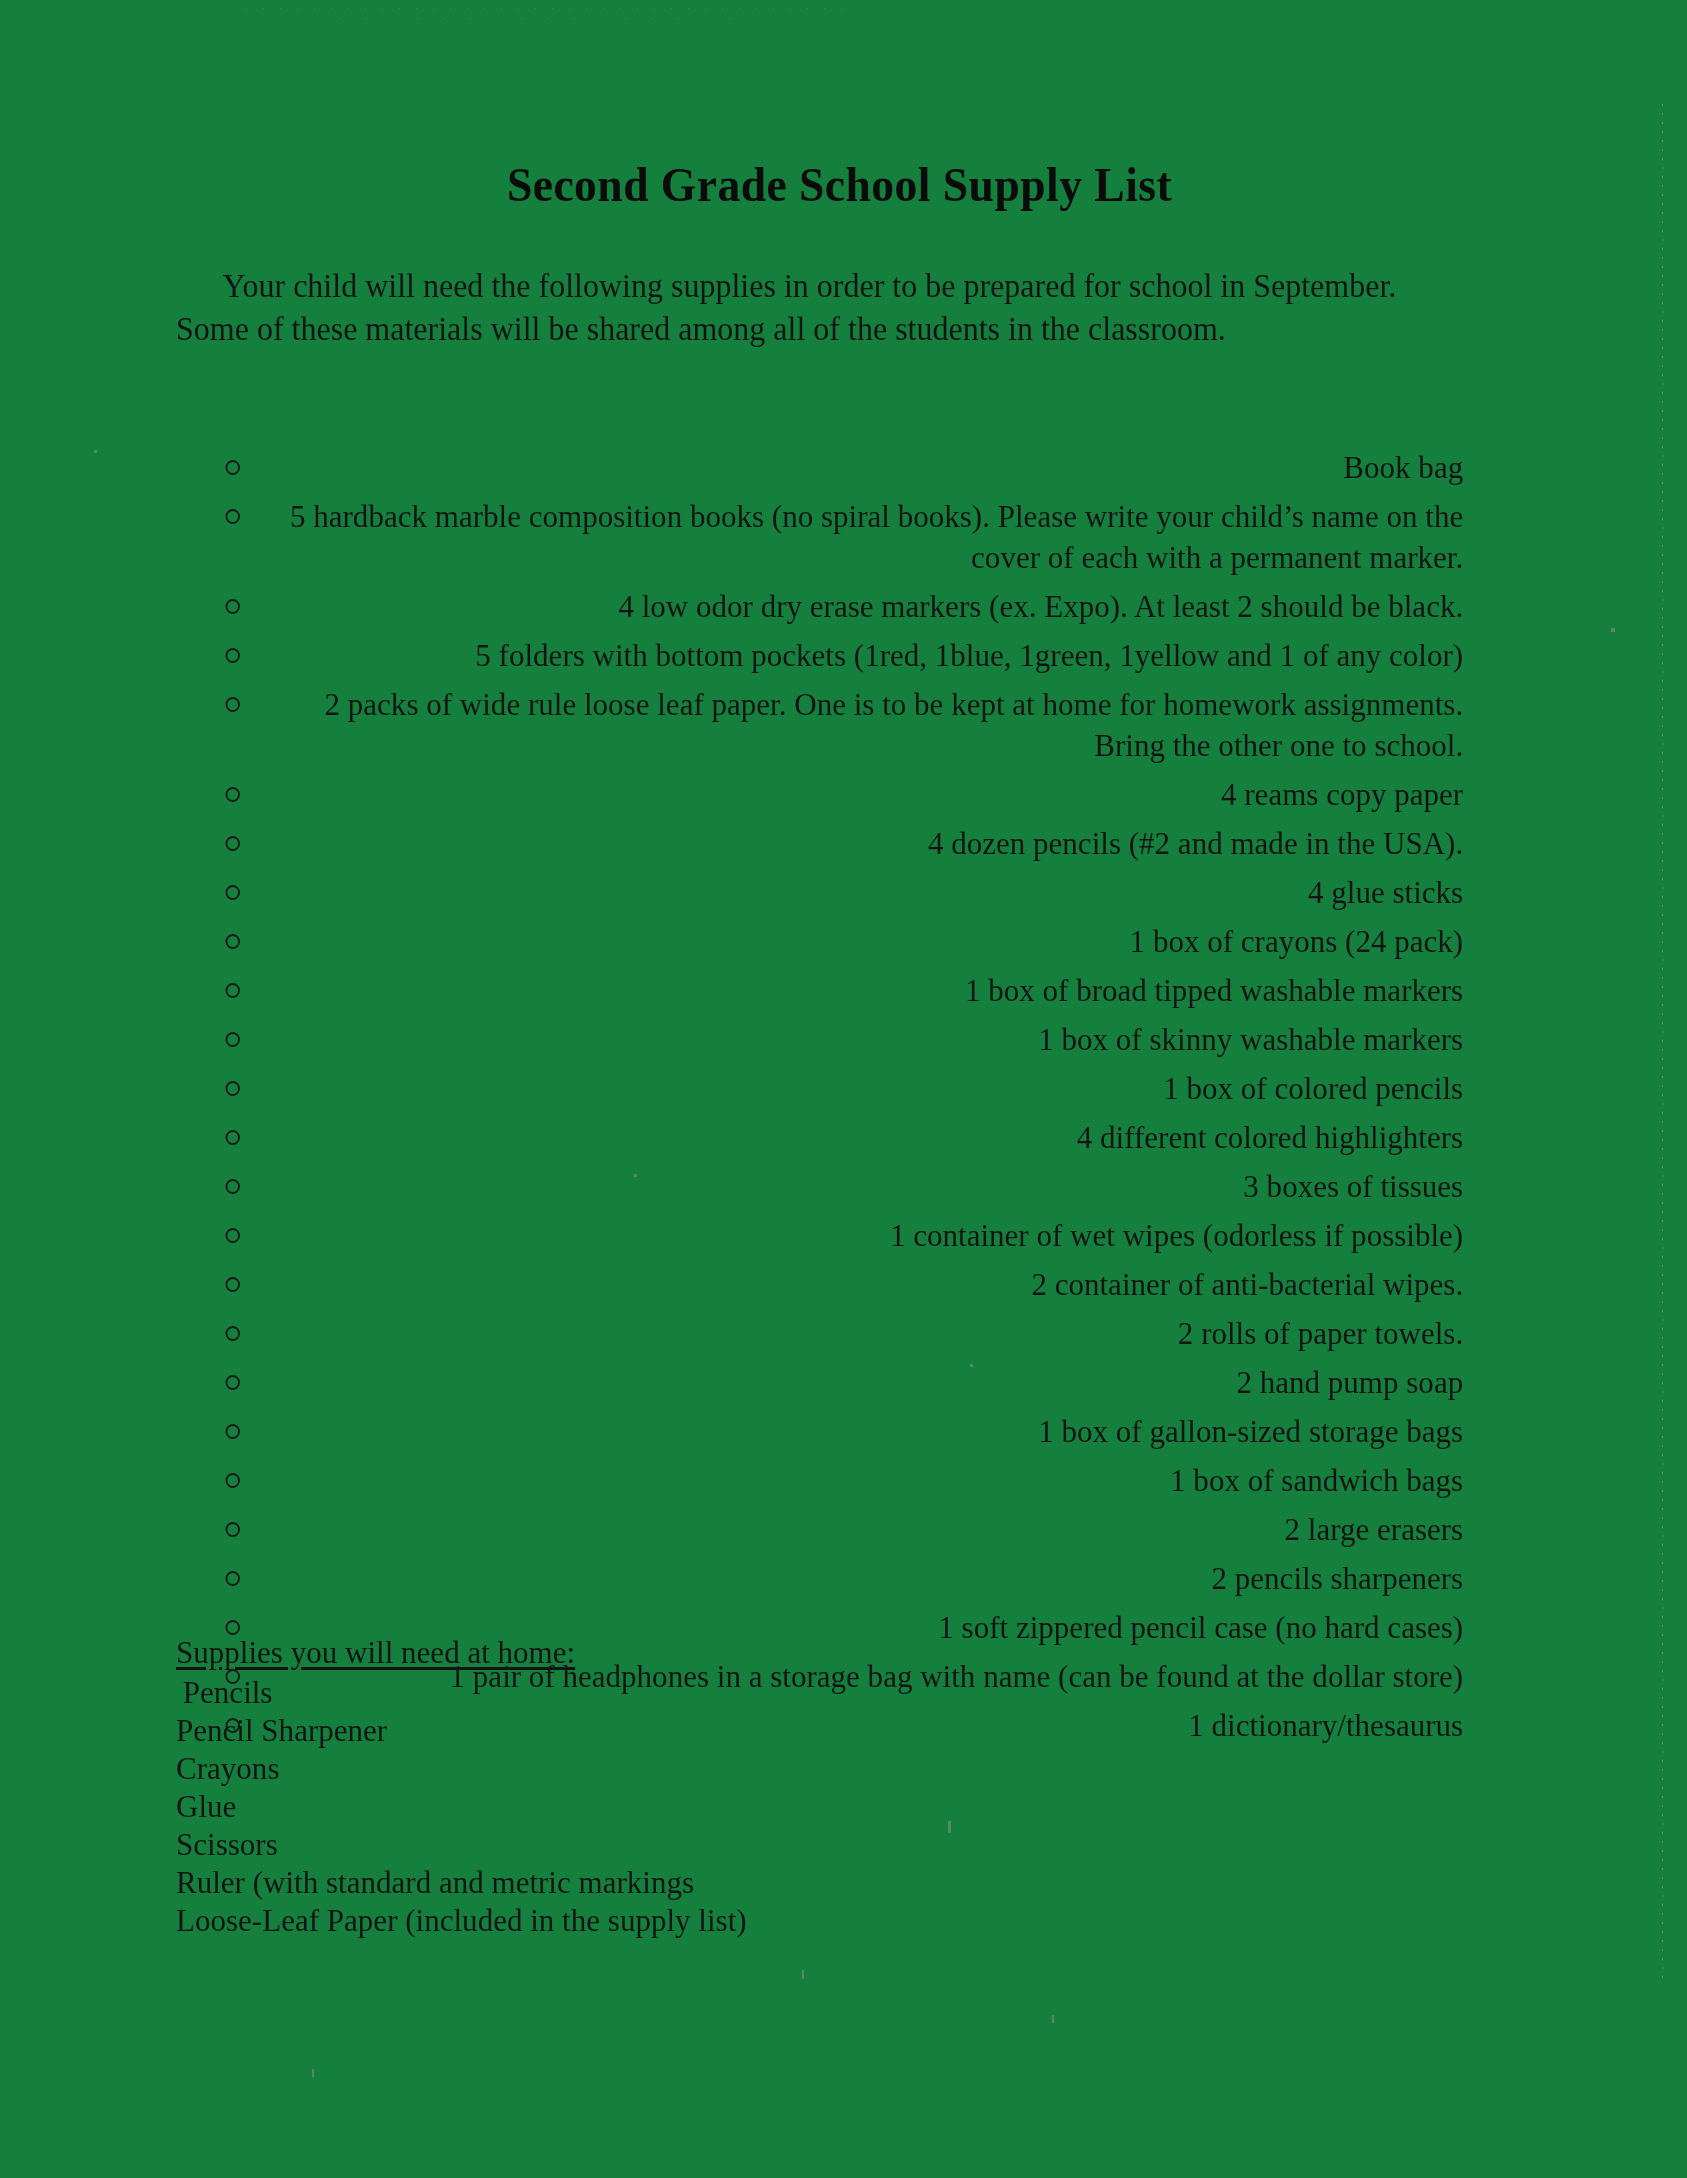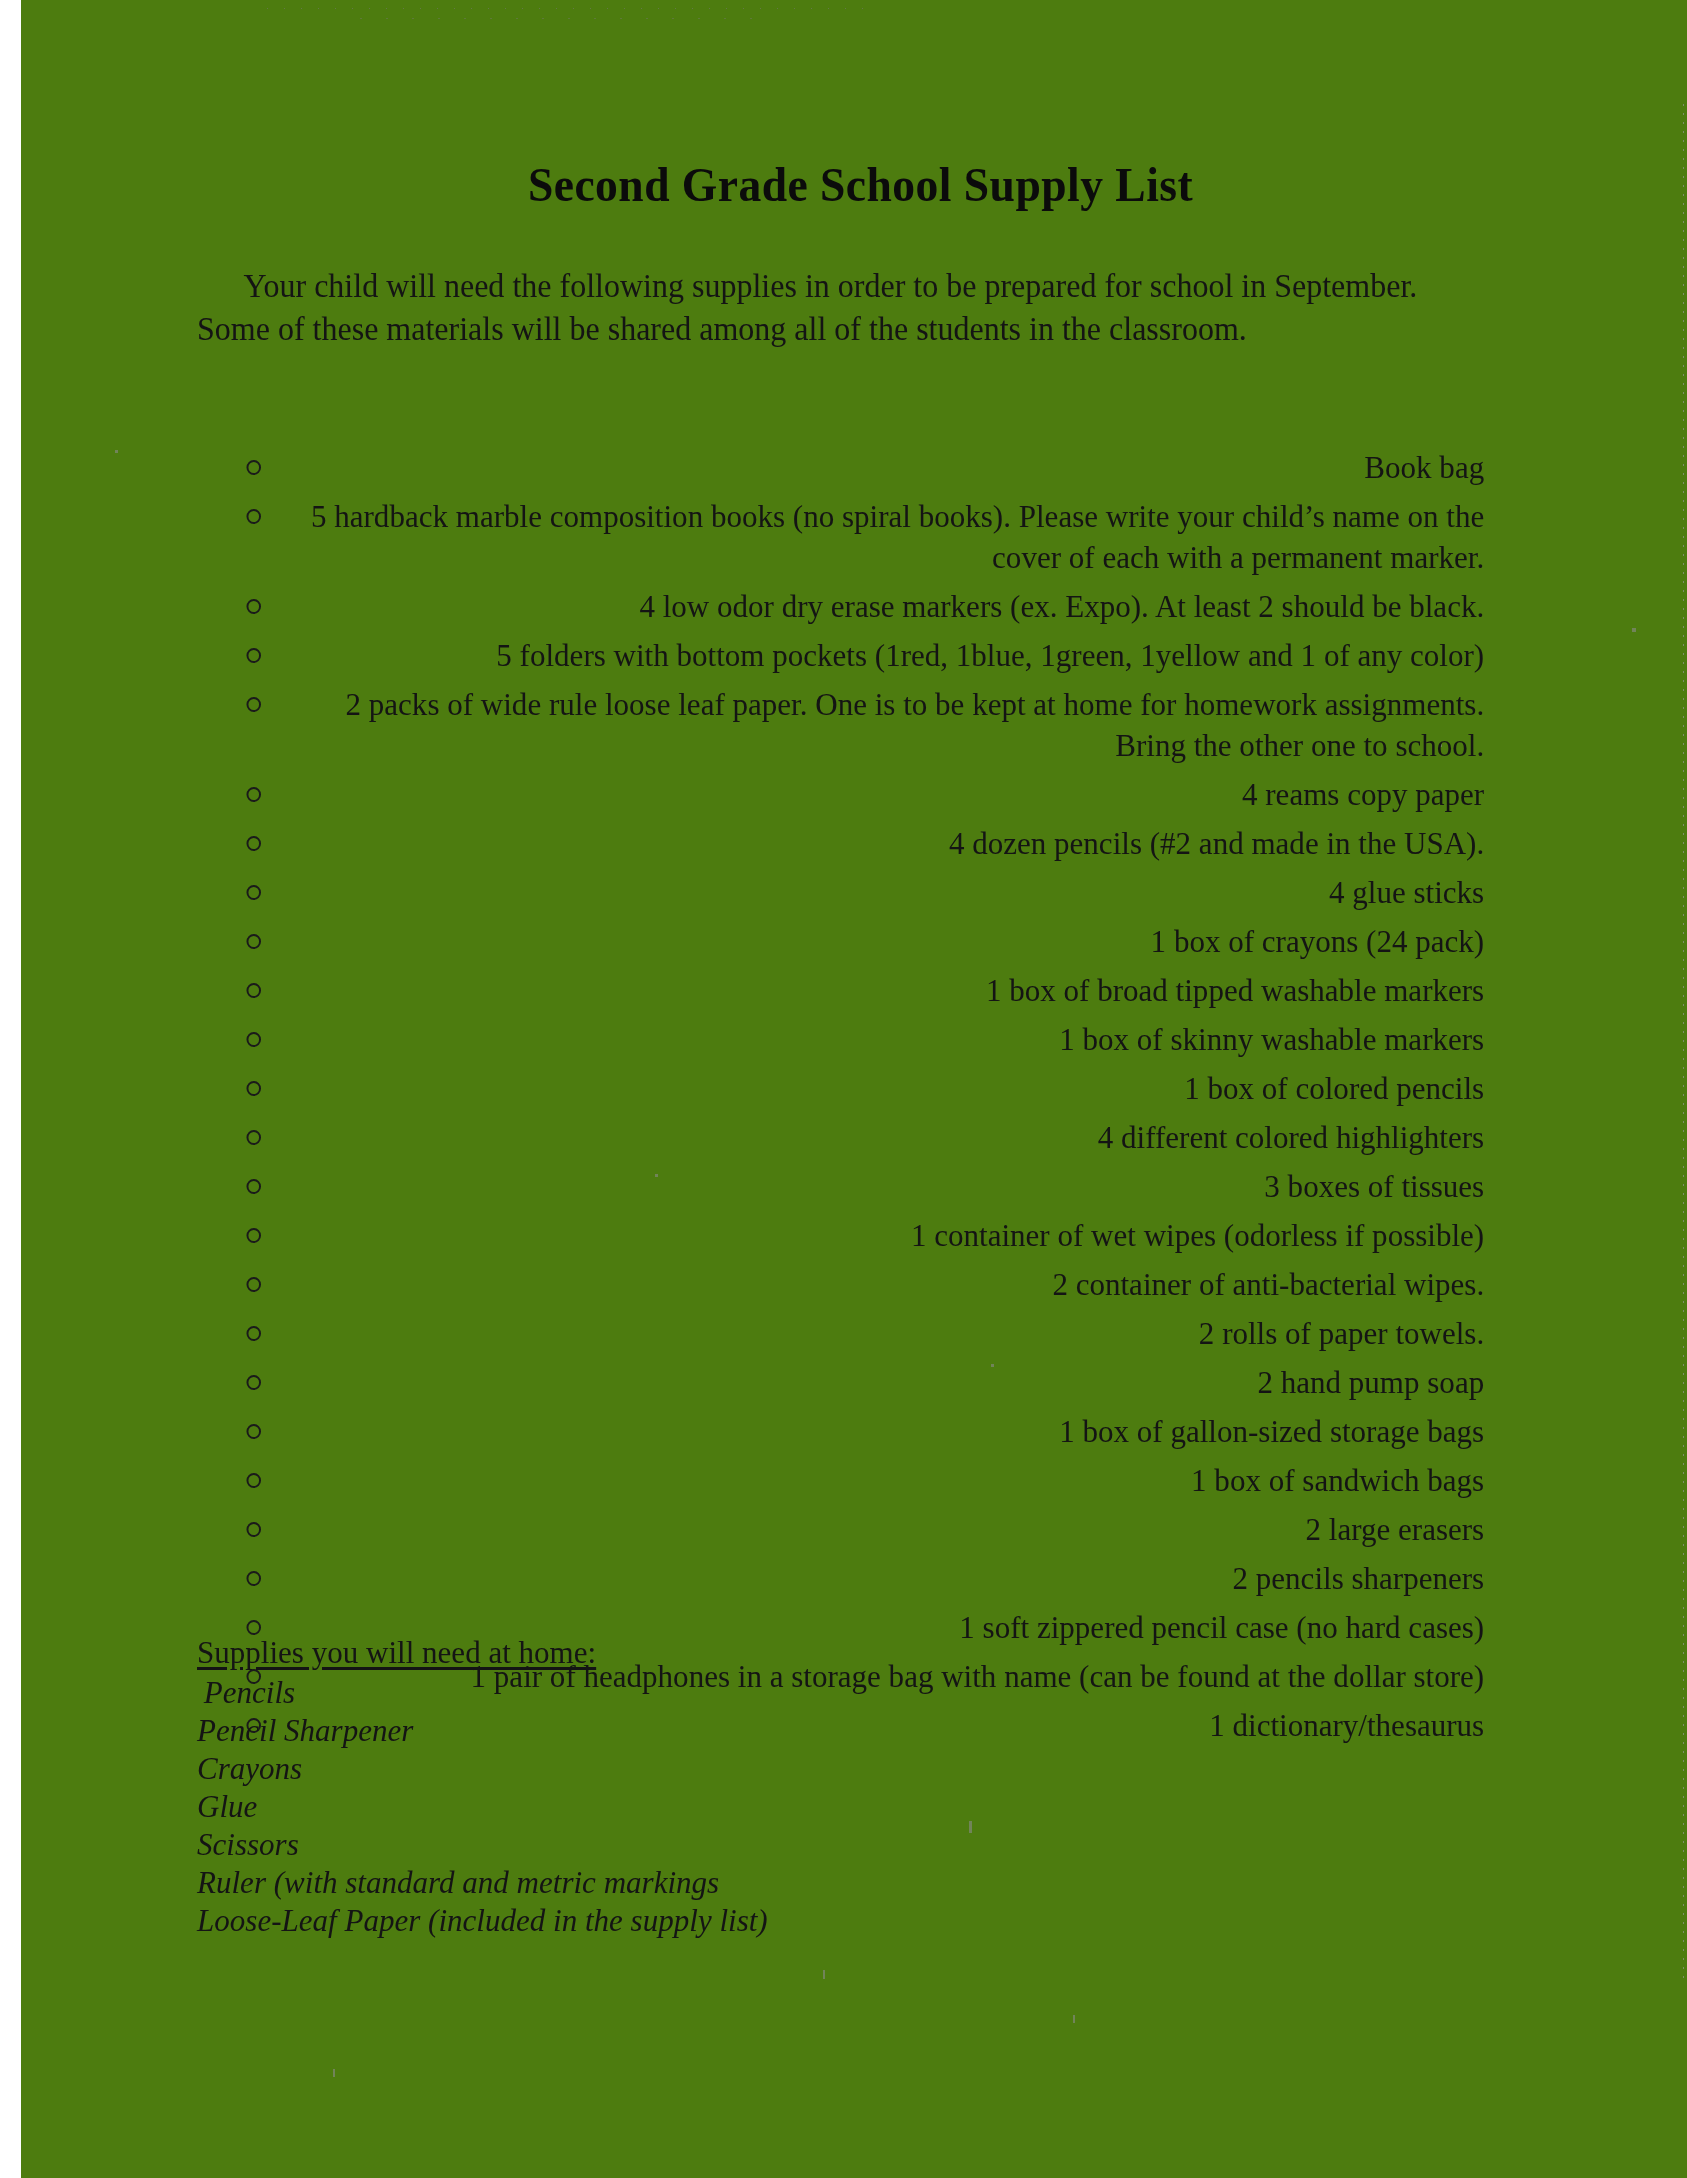--- a/index.html
+++ b/index.html
@@ -13,22 +13,21 @@
     font-family: "Liberation Serif", "DejaVu Serif", serif;
     color: #111111;
     position: relative;
     overflow: hidden;
   }
 
   
   #page {
     position: absolute;
     inset: 0;
-    background: #4d7c0f;
-    margin-left: 21px;
+    background: #15803d;
   }
 
   
   .speck-band {
     position: absolute;
     left: 238px;
     top: 4px;
     width: 614px;
     height: 10px;
     background-image:
@@ -145,21 +144,20 @@
     color: #141414;
   }
 
   ul.home-list {
     position: absolute;
     left: 0;
     top: 1673px;
     margin: 0;
     padding: 0;
     list-style: none;
-    font-style: italic;
   }
   ul.home-list > li {
     font-size: 32px;
     line-height: 38px;
     margin: 0;
     transform: scaleX(0.97);
     transform-origin: left top;
     color: #141414;
     white-space: nowrap;
   }

